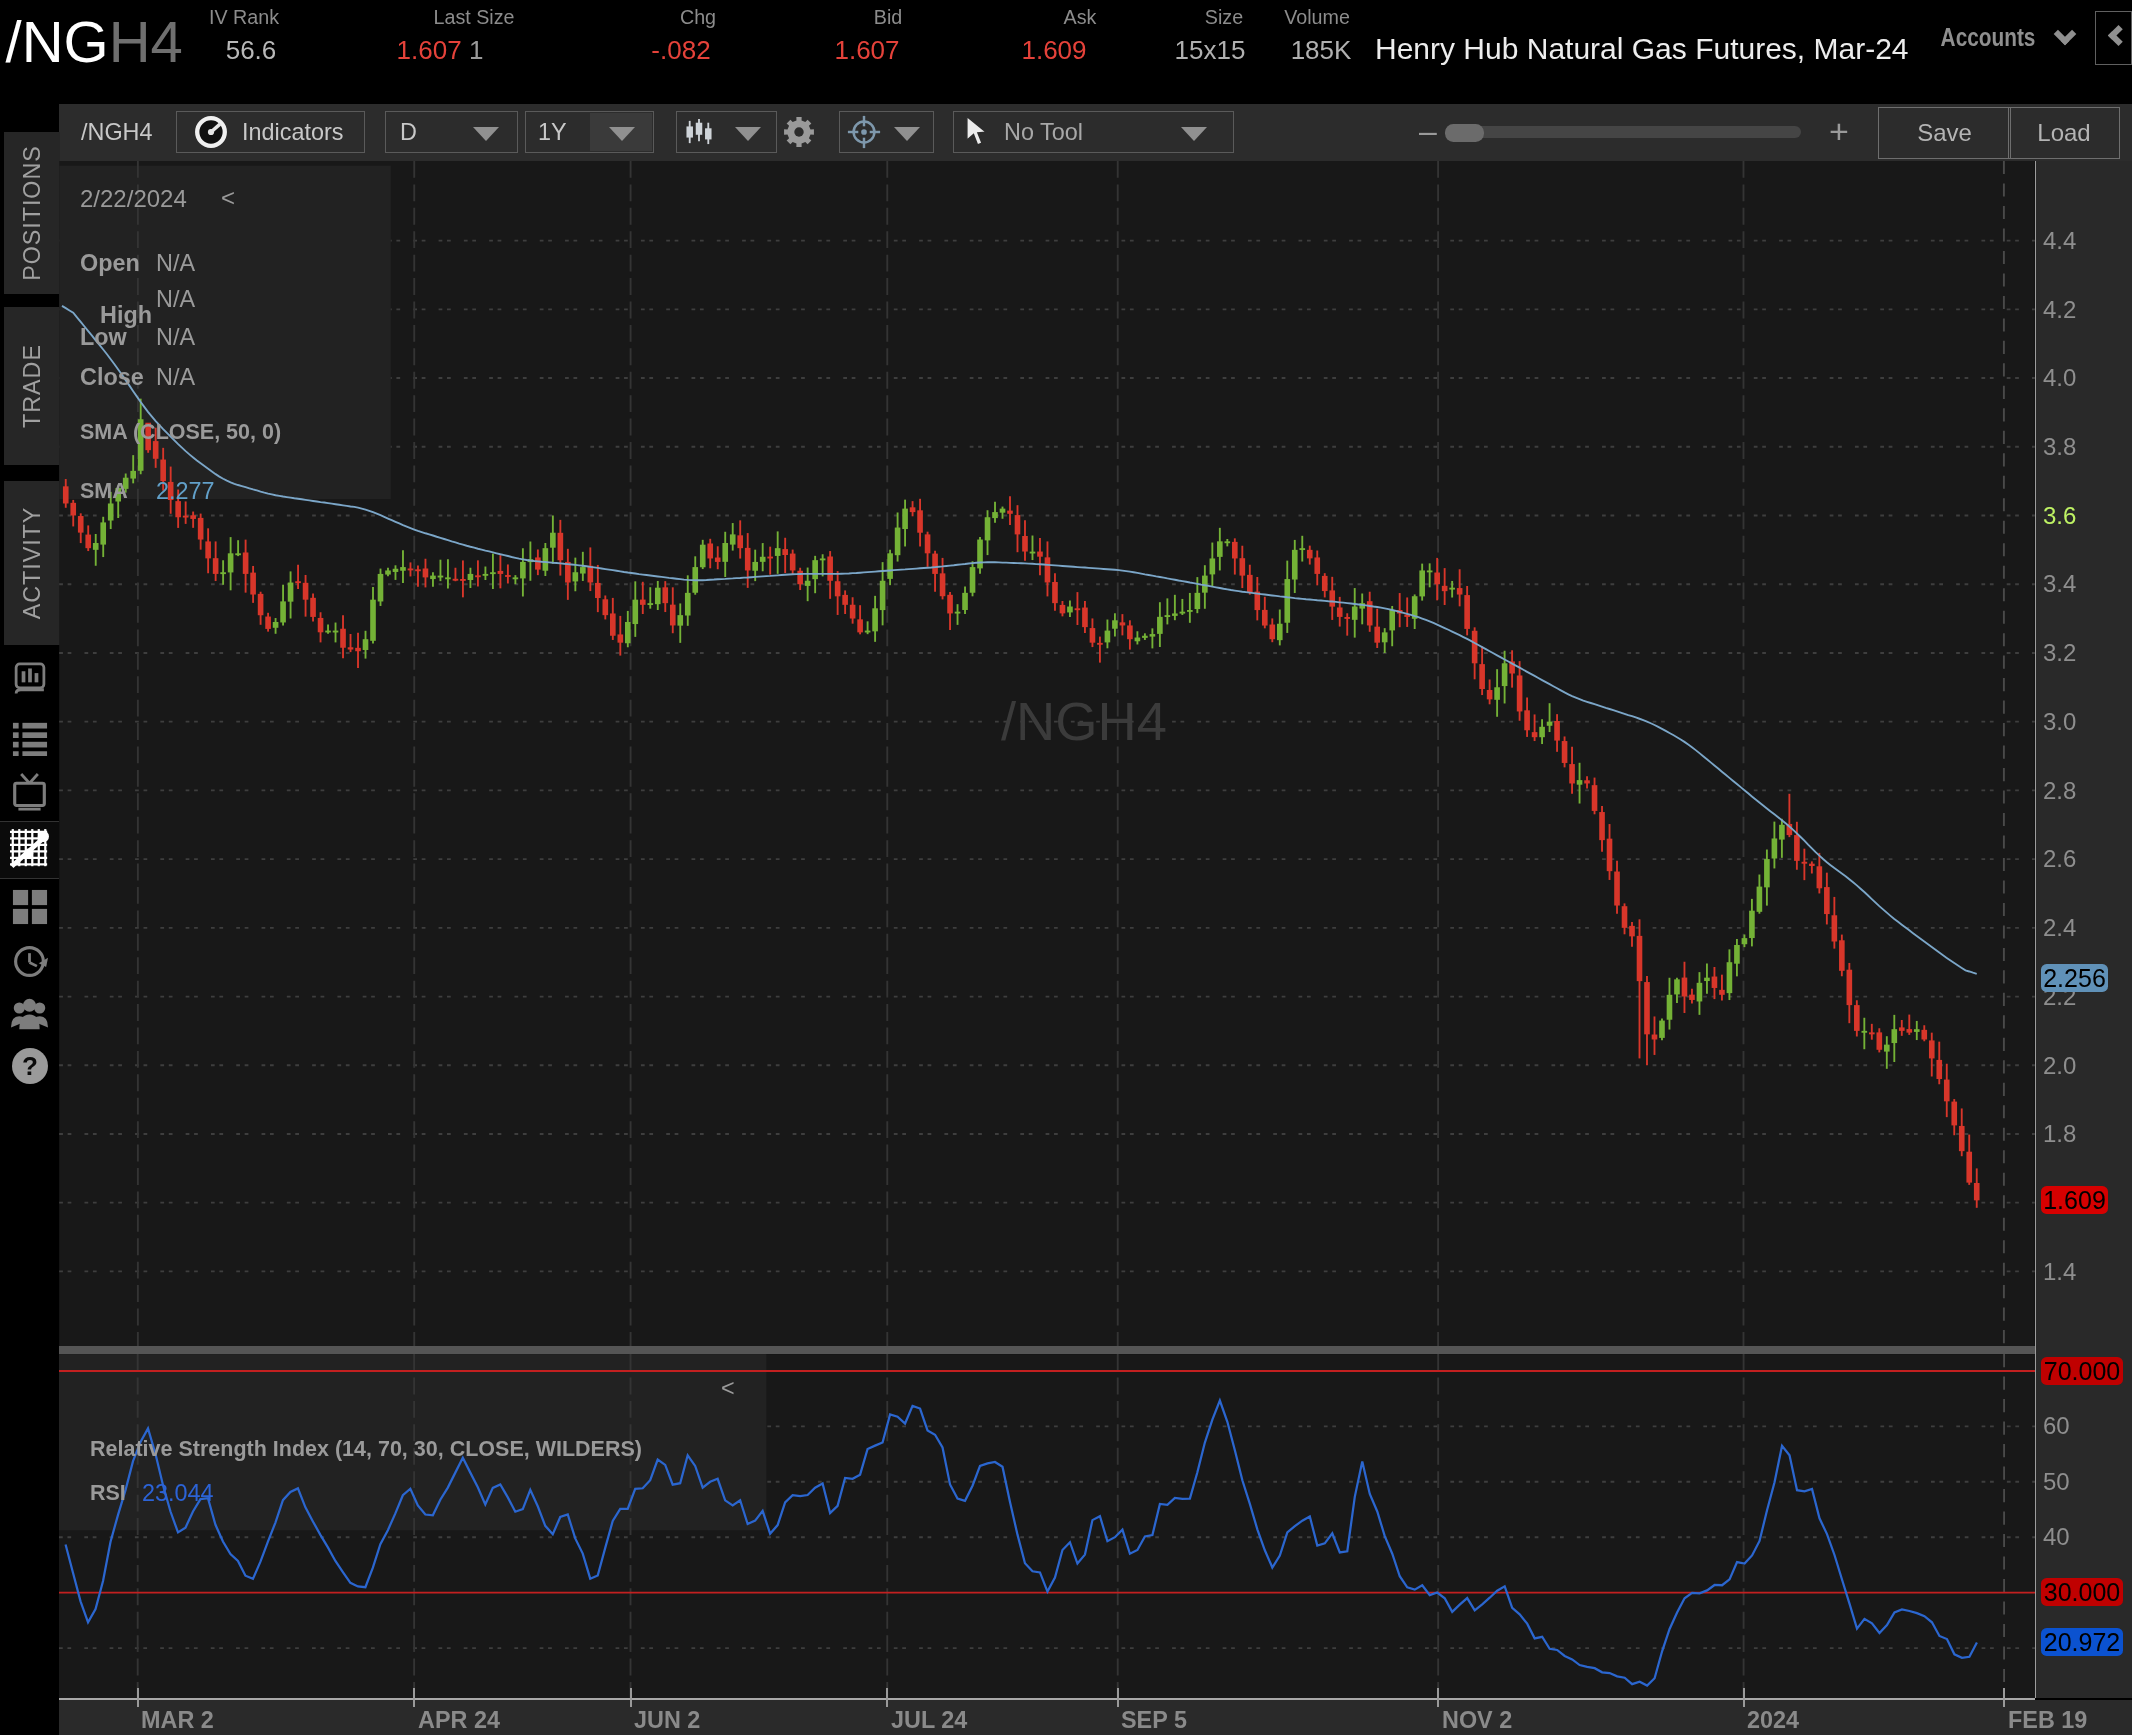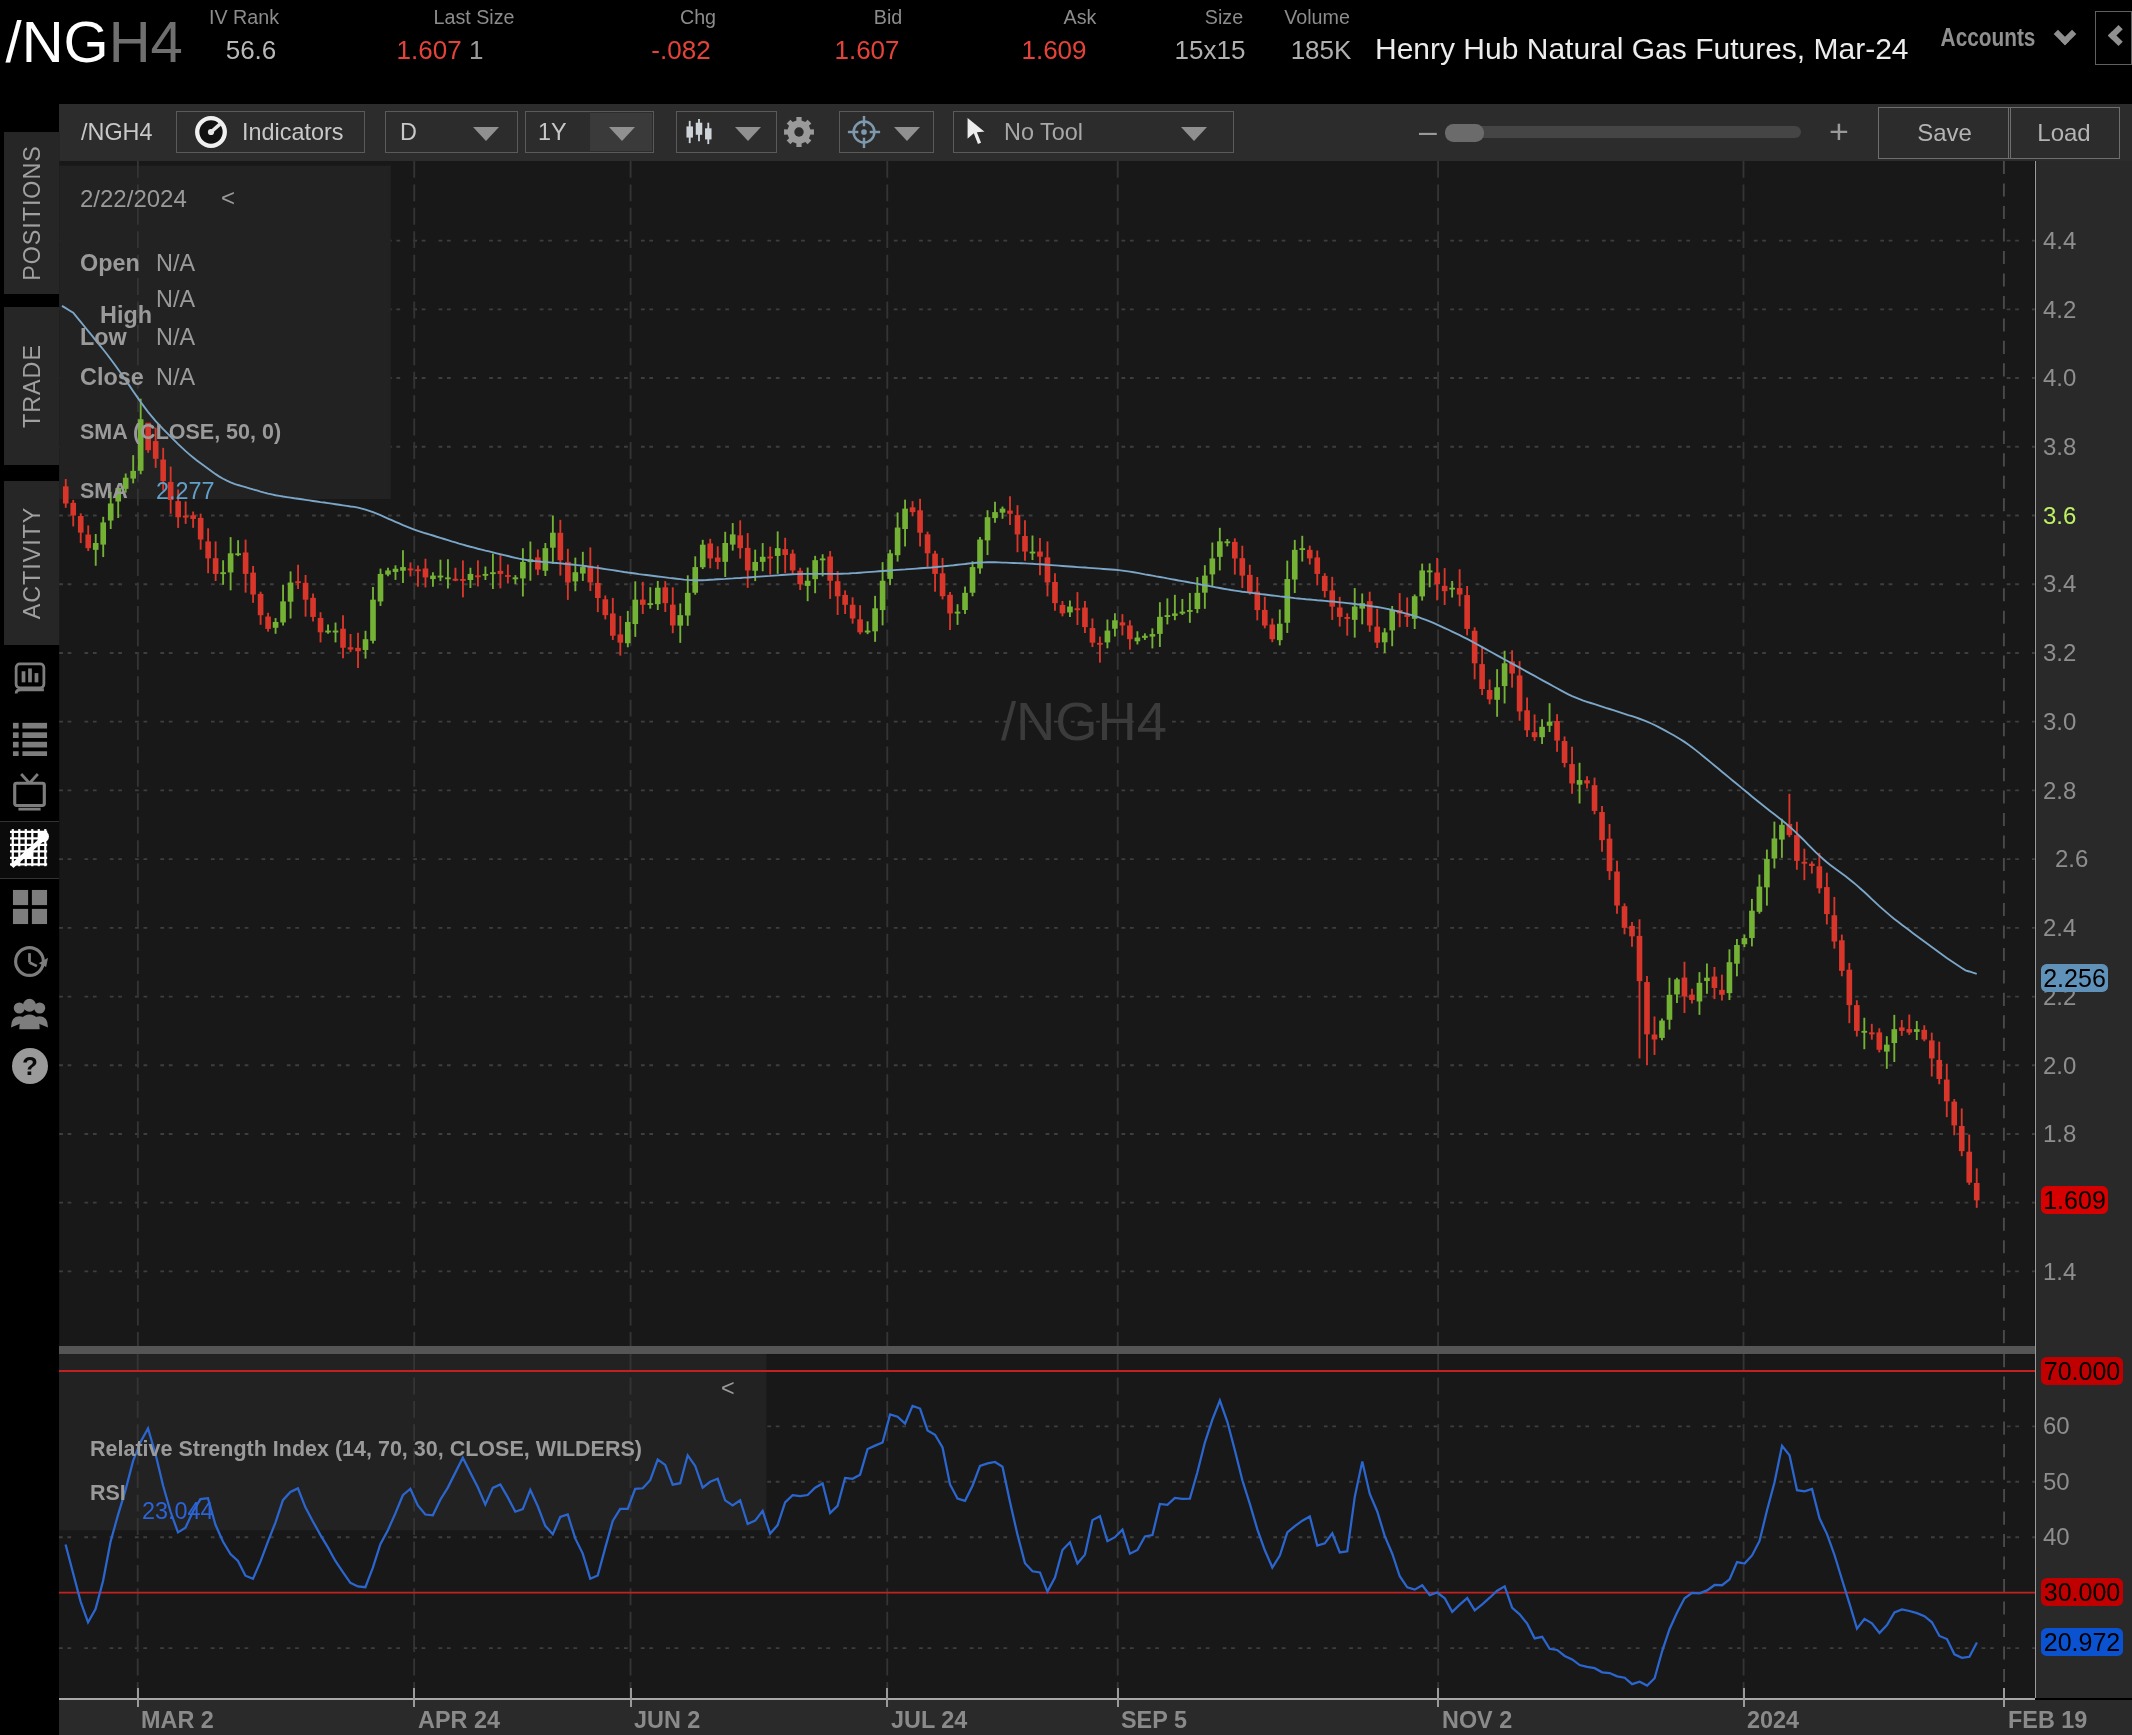--- a/index.html
+++ b/index.html
@@ -719,33 +719,33 @@
 <div style="position:absolute;left:156px;top:299px;transform:translateY(-50%);font-size:23.4px;color:#9a9a9a;font-weight:400;white-space:nowrap;">N/A</div>
 <div style="position:absolute;left:80px;top:337px;transform:translateY(-50%);font-size:23.4px;color:#9a9a9a;font-weight:700;white-space:nowrap;">Low</div>
 <div style="position:absolute;left:156px;top:337px;transform:translateY(-50%);font-size:23.4px;color:#9a9a9a;font-weight:400;white-space:nowrap;">N/A</div>
 <div style="position:absolute;left:80px;top:377px;transform:translateY(-50%);font-size:23.4px;color:#9a9a9a;font-weight:700;white-space:nowrap;">Close</div>
 <div style="position:absolute;left:156px;top:377px;transform:translateY(-50%);font-size:23.4px;color:#9a9a9a;font-weight:400;white-space:nowrap;">N/A</div>
 <div style="position:absolute;left:80px;top:432px;transform:translateY(-50%);font-size:21.5px;color:#9a9a9a;font-weight:700;white-space:nowrap;">SMA (CLOSE, 50, 0)</div>
 <div style="position:absolute;left:80px;top:491px;transform:translateY(-50%);font-size:21.5px;color:#9a9a9a;font-weight:700;white-space:nowrap;">SMA</div>
 <div style="position:absolute;left:156px;top:491px;transform:translateY(-50%);font-size:23.4px;color:#62a0c9;font-weight:400;white-space:nowrap;">2.277</div>
 <div style="position:absolute;left:90px;top:1449px;transform:translateY(-50%);font-size:21.5px;color:#9a9a9a;font-weight:700;white-space:nowrap;">Relative Strength Index (14, 70, 30, CLOSE, WILDERS)</div>
 <div style="position:absolute;left:90px;top:1493px;transform:translateY(-50%);font-size:21.5px;color:#9a9a9a;font-weight:700;white-space:nowrap;">RSI</div>
-<div style="position:absolute;left:142px;top:1493px;transform:translateY(-50%);font-size:23.4px;color:#2c63d6;font-weight:400;white-space:nowrap;margin-top:18px;">23.044</div>
+<div style="position:absolute;left:142px;top:1493px;transform:translateY(-50%);font-size:23.4px;color:#2c63d6;font-weight:400;white-space:nowrap;">23.044</div>
 <div style="position:absolute;left:721px;top:1388px;transform:translateY(-50%);font-size:23.4px;color:#9a9a9a;font-weight:400;white-space:nowrap;">&lt;</div>
 <div class="abs" style="left:2035px;top:161px;width:97px;height:1537px;background:#292929;border-left:1.9px solid #9c9c9c"></div>
 <div style="position:absolute;left:2043px;top:241px;transform:translateY(-50%);font-size:24px;color:#8e8e8e;font-weight:400;white-space:nowrap;">4.4</div>
 <div style="position:absolute;left:2043px;top:310px;transform:translateY(-50%);font-size:24px;color:#8e8e8e;font-weight:400;white-space:nowrap;">4.2</div>
 <div style="position:absolute;left:2043px;top:378px;transform:translateY(-50%);font-size:24px;color:#8e8e8e;font-weight:400;white-space:nowrap;">4.0</div>
 <div style="position:absolute;left:2043px;top:447px;transform:translateY(-50%);font-size:24px;color:#8e8e8e;font-weight:400;white-space:nowrap;">3.8</div>
 <div style="position:absolute;left:2043px;top:516px;transform:translateY(-50%);font-size:24px;color:#bef264;font-weight:400;white-space:nowrap;">3.6</div>
 <div style="position:absolute;left:2043px;top:584px;transform:translateY(-50%);font-size:24px;color:#8e8e8e;font-weight:400;white-space:nowrap;">3.4</div>
 <div style="position:absolute;left:2043px;top:653px;transform:translateY(-50%);font-size:24px;color:#8e8e8e;font-weight:400;white-space:nowrap;">3.2</div>
 <div style="position:absolute;left:2043px;top:722px;transform:translateY(-50%);font-size:24px;color:#8e8e8e;font-weight:400;white-space:nowrap;">3.0</div>
 <div style="position:absolute;left:2043px;top:791px;transform:translateY(-50%);font-size:24px;color:#8e8e8e;font-weight:400;white-space:nowrap;">2.8</div>
-<div style="position:absolute;left:2043px;top:859px;transform:translateY(-50%);font-size:24px;color:#8e8e8e;font-weight:400;white-space:nowrap;margin-left:12px;">2.6</div>
+<div style="position:absolute;left:2043px;top:859px;transform:translateY(-50%);font-size:24px;color:#8e8e8e;font-weight:400;white-space:nowrap;">2.6</div>
 <div style="position:absolute;left:2043px;top:928px;transform:translateY(-50%);font-size:24px;color:#8e8e8e;font-weight:400;white-space:nowrap;">2.4</div>
 <div style="position:absolute;left:2043px;top:997px;transform:translateY(-50%);font-size:24px;color:#8e8e8e;font-weight:400;white-space:nowrap;">2.2</div>
 <div style="position:absolute;left:2043px;top:1066px;transform:translateY(-50%);font-size:24px;color:#8e8e8e;font-weight:400;white-space:nowrap;">2.0</div>
 <div style="position:absolute;left:2043px;top:1134px;transform:translateY(-50%);font-size:24px;color:#8e8e8e;font-weight:400;white-space:nowrap;">1.8</div>
 <div style="position:absolute;left:2043px;top:1203px;transform:translateY(-50%);font-size:24px;color:#8e8e8e;font-weight:400;white-space:nowrap;">1.6</div>
 <div style="position:absolute;left:2043px;top:1272px;transform:translateY(-50%);font-size:24px;color:#8e8e8e;font-weight:400;white-space:nowrap;">1.4</div>
 <div style="position:absolute;left:2043px;top:1426px;transform:translateY(-50%);font-size:24px;color:#8e8e8e;font-weight:400;white-space:nowrap;">60</div>
 <div style="position:absolute;left:2043px;top:1482px;transform:translateY(-50%);font-size:24px;color:#8e8e8e;font-weight:400;white-space:nowrap;">50</div>
 <div style="position:absolute;left:2043px;top:1537px;transform:translateY(-50%);font-size:24px;color:#8e8e8e;font-weight:400;white-space:nowrap;">40</div>
 <div style="position:absolute;left:2041px;top:964px;width:67px;height:28px;background:#6091b8;border-radius:5.6px;color:#000;font-size:25px;display:flex;align-items:center;justify-content:center;white-space:nowrap">2.256</div>

